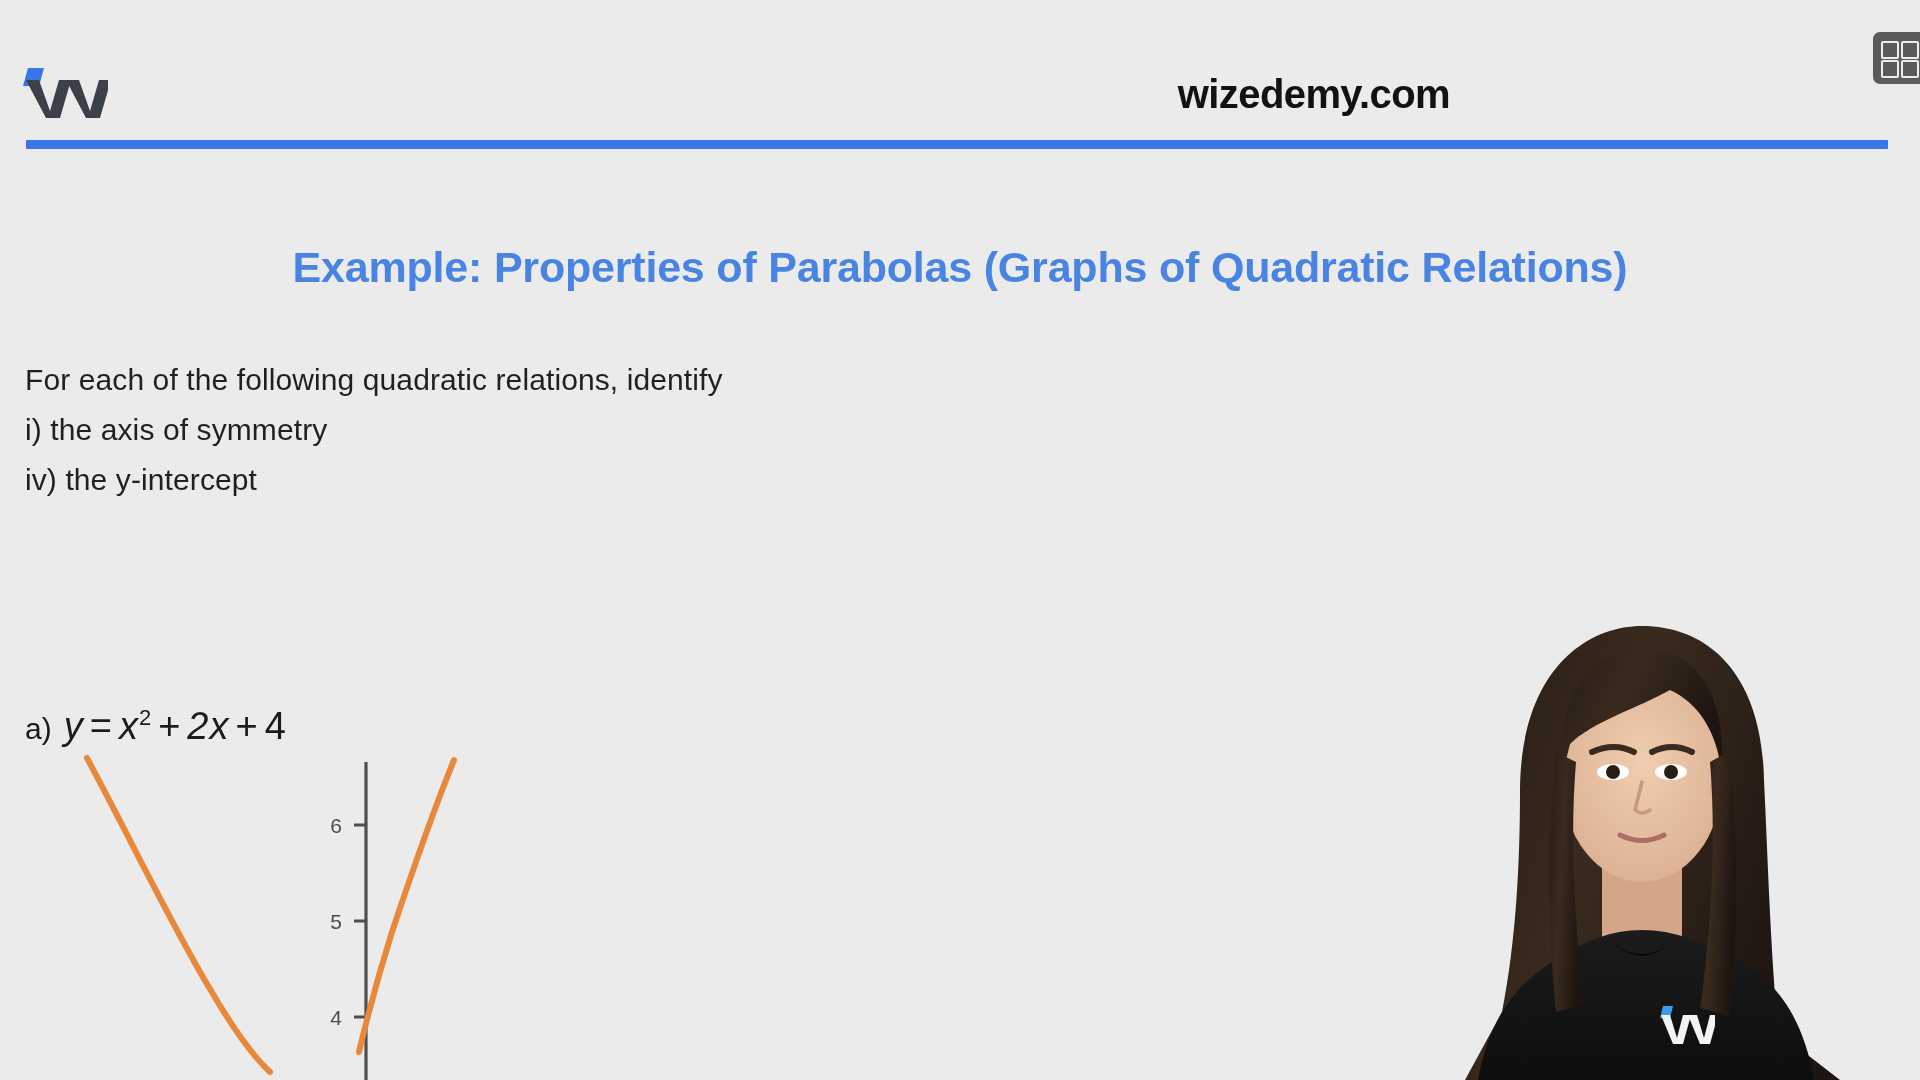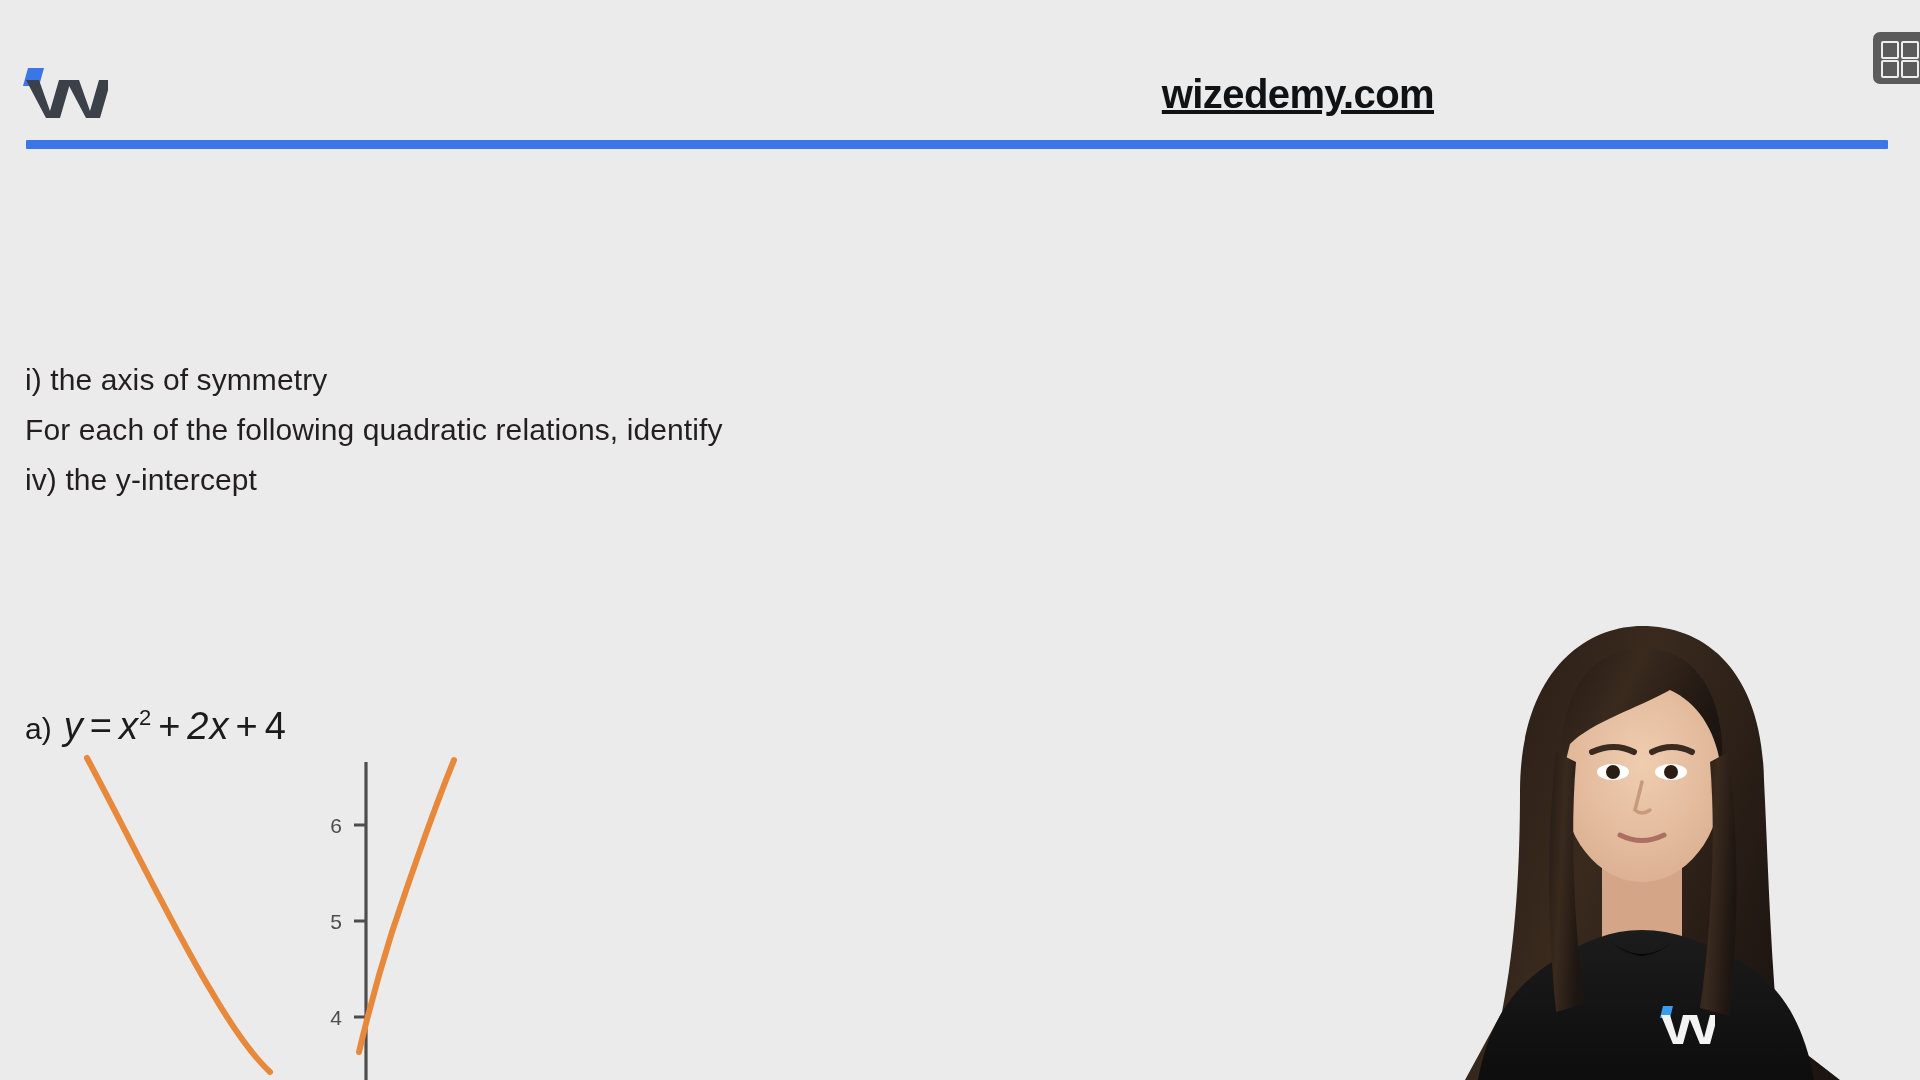--- a/index.html
+++ b/index.html
@@ -8,24 +8,23 @@
     background:#ebebeb;
     font-family:"Liberation Sans", sans-serif;
     position:relative;
   }
   #slide{position:absolute;inset:0;background:#ebebeb;overflow:hidden;}
 
   
   .header{position:absolute;left:0;top:0;width:1920px;height:150px;}
   .logo{position:absolute;left:22px;top:66px;width:86px;height:56px;}
   .brand{
-    position:absolute;right:486px;top:72px;
+    position:absolute;right:470px;top:72px;
     font-size:40px;font-weight:bold;color:#111214;letter-spacing:-0.6px;
     white-space:nowrap;
-    text-decoration:underline;
   }
   .grid-btn{
     position:absolute;left:1873px;top:32px;width:48px;height:52px;
     background:#5b5b5b;border-radius:7px 0 0 7px;
   }
   .grid-btn .cell{position:absolute;width:14px;height:14px;border:2.5px solid #ededed;border-radius:2px;}
   .grid-btn .c1{left:8px;top:9px;}
   .grid-btn .c2{left:28px;top:9px;}
   .grid-btn .c3{left:8px;top:28px;}
   .grid-btn .c4{left:28px;top:28px;}
@@ -93,24 +92,25 @@
     <div class="grid-btn">
       <span class="cell c1"></span>
       <span class="cell c2"></span>
       <span class="cell c3"></span>
       <span class="cell c4"></span>
     </div>
 
     <div class="blue-rule"></div>
   </div>
 
+  <div class="title">Example: Properties of Parabolas (Graphs of Quadratic Relations)</div>
 
   <div class="body-text">
+    <p>For each of the following quadratic relations, identify</p>
     <p>i) the axis of symmetry</p>
-    <p>For each of the following quadratic relations, identify</p>
     <p>iv) the y-intercept</p>
   </div>
 
   <div class="eq-row">
     <span class="eq-label">a)</span>
     <span class="eq-math">
       <span>y</span><span class="op">=</span><span>x</span><sup>2</sup><span class="op">+</span><span>2x</span><span class="op">+</span><span class="num">4</span>
     </span>
   </div>
 

